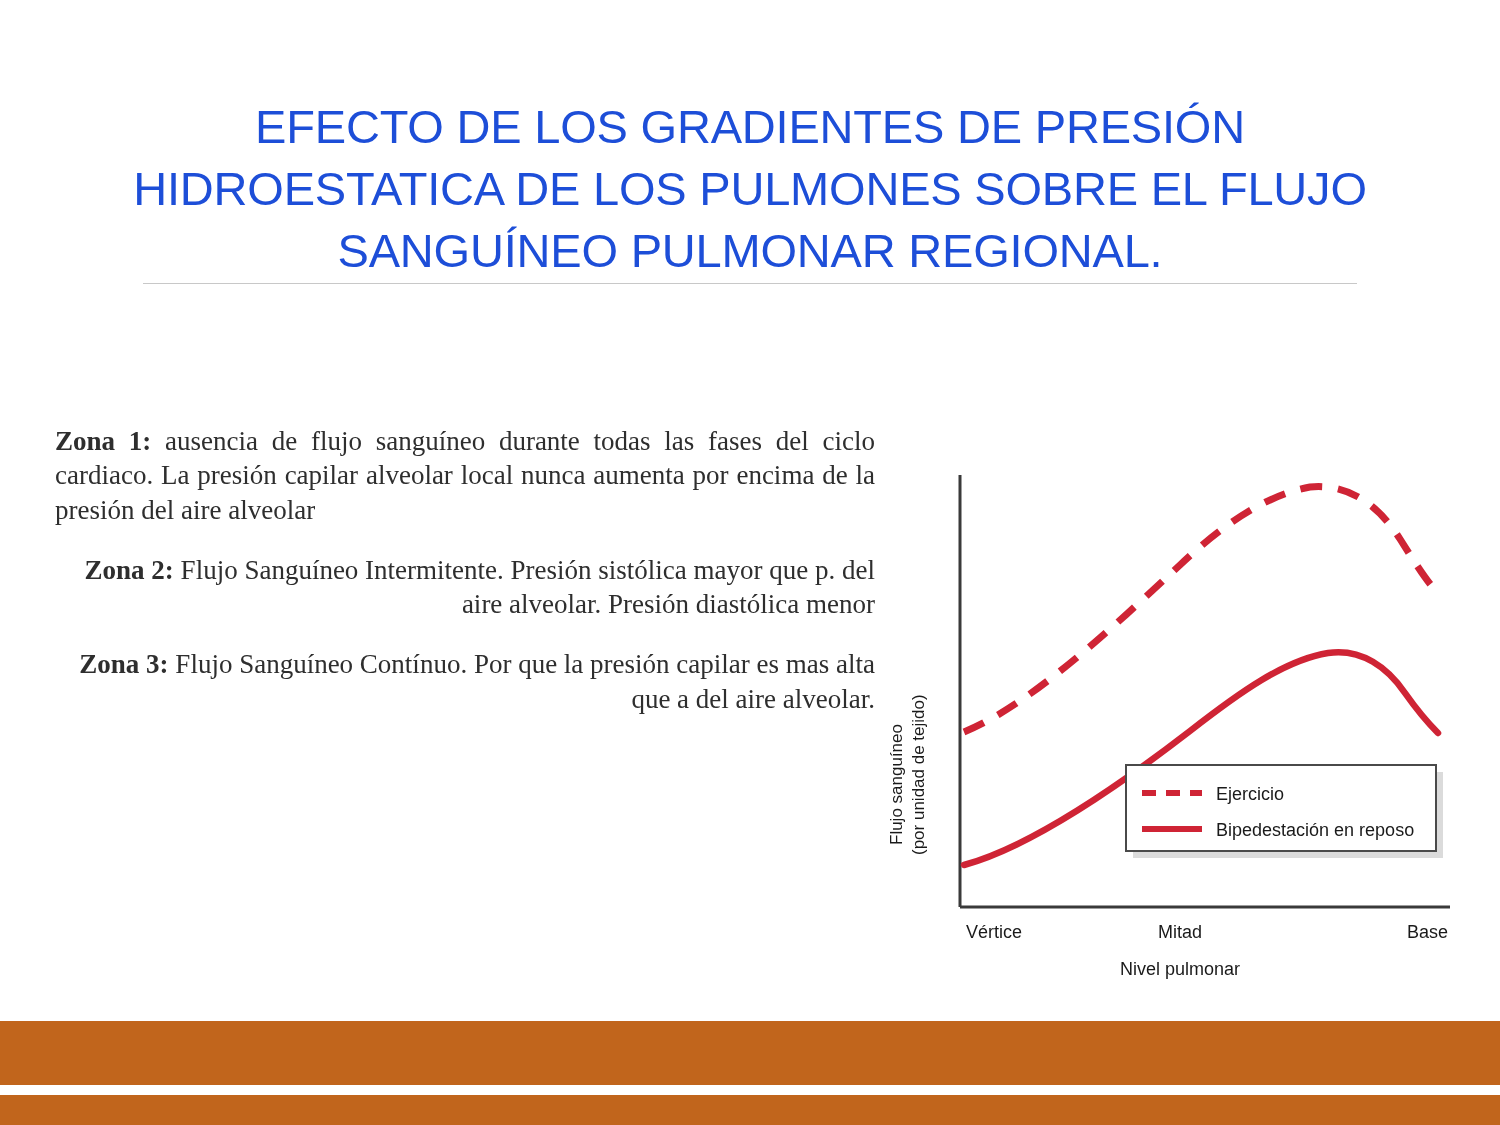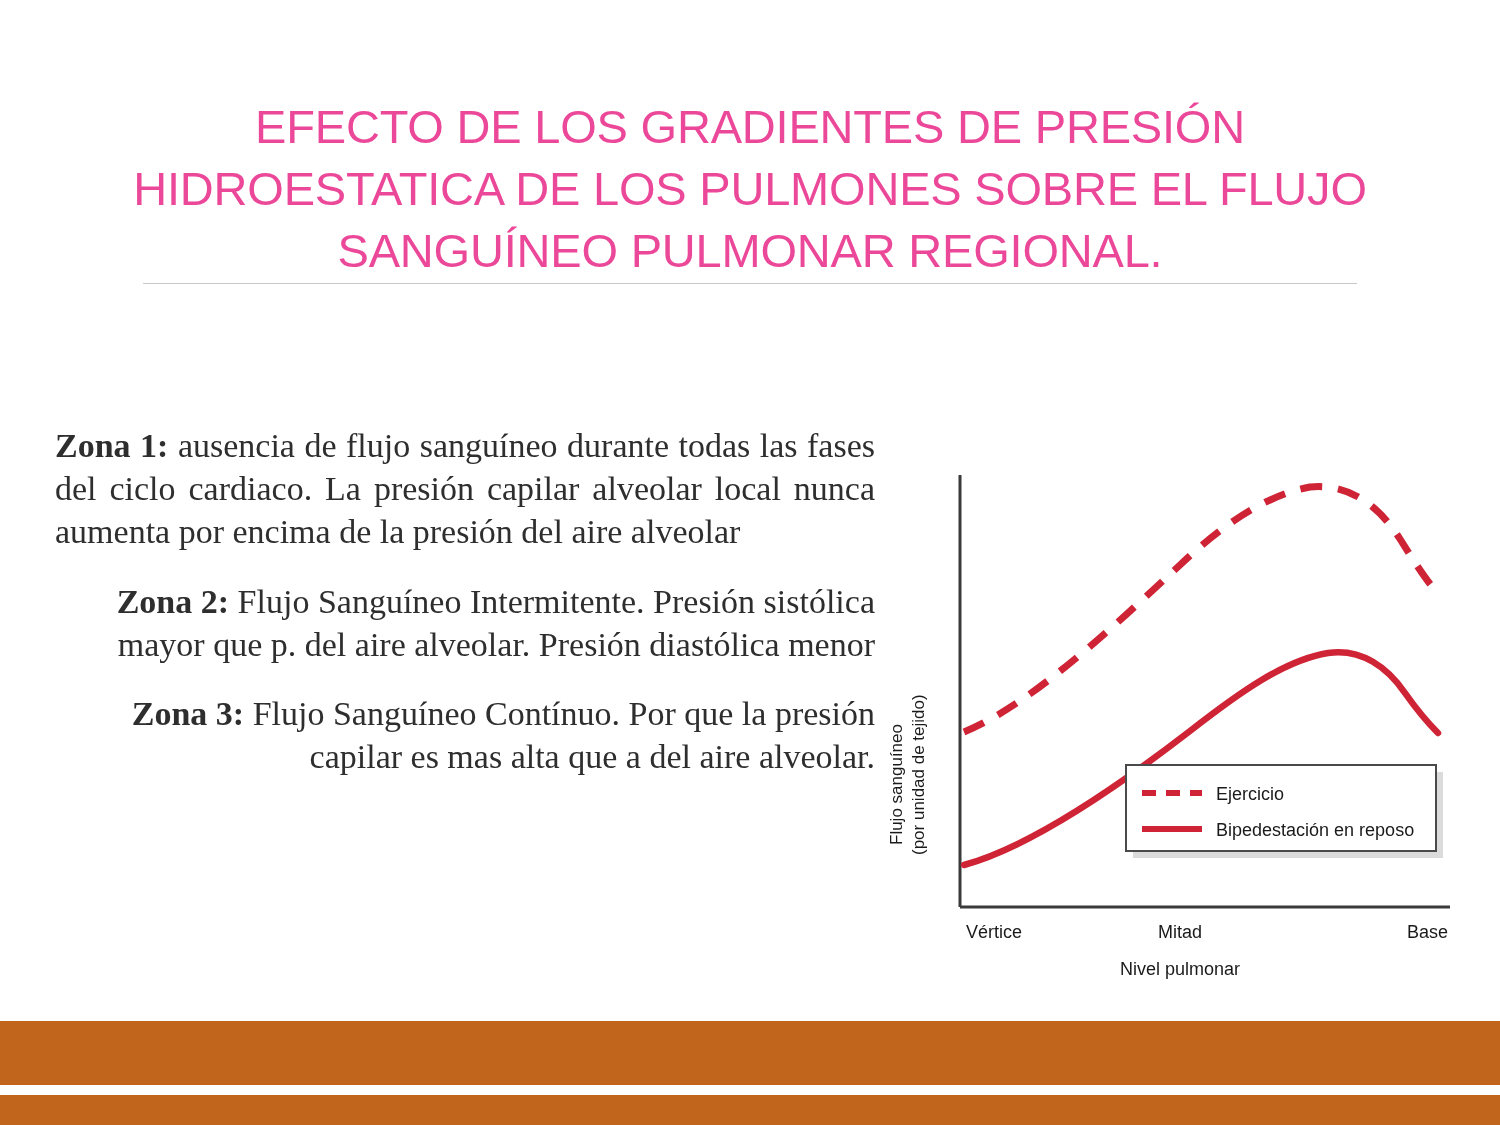--- a/index.html
+++ b/index.html
@@ -18,21 +18,21 @@
   
   .slide-title {
     position: absolute;
     top: 96px;
     left: 90px;
     width: 1320px;
     text-align: center;
     font-family: "Liberation Sans", sans-serif;
     font-size: 47px;
     line-height: 1.32;
-    color: #ec4899;
+    color: #1d4ed8;
     letter-spacing: -0.2px;
     font-weight: 400;
     z-index: 3;
   }
   .title-rule {
     position: absolute;
     top: 283px;
     left: 143px;
     width: 1214px;
     height: 1px;
@@ -43,21 +43,21 @@
   
   .body-col {
     position: absolute;
     top: 424px;
     left: 55px;
     width: 820px;
     font-family: "Liberation Serif", serif;
     color: #2e2e2e;
   }
   .para {
-    font-size: 34px;
+    font-size: 27px;
     line-height: 1.27;
     margin: 0 0 26px 0;
     text-align: justify;
   }
   .para.last { margin-bottom: 0; }
   .para .lead {
     font-weight: bold;
   }
   .para-1 { text-align: justify; }
   .para-2, .para-3 { text-align: right; }

